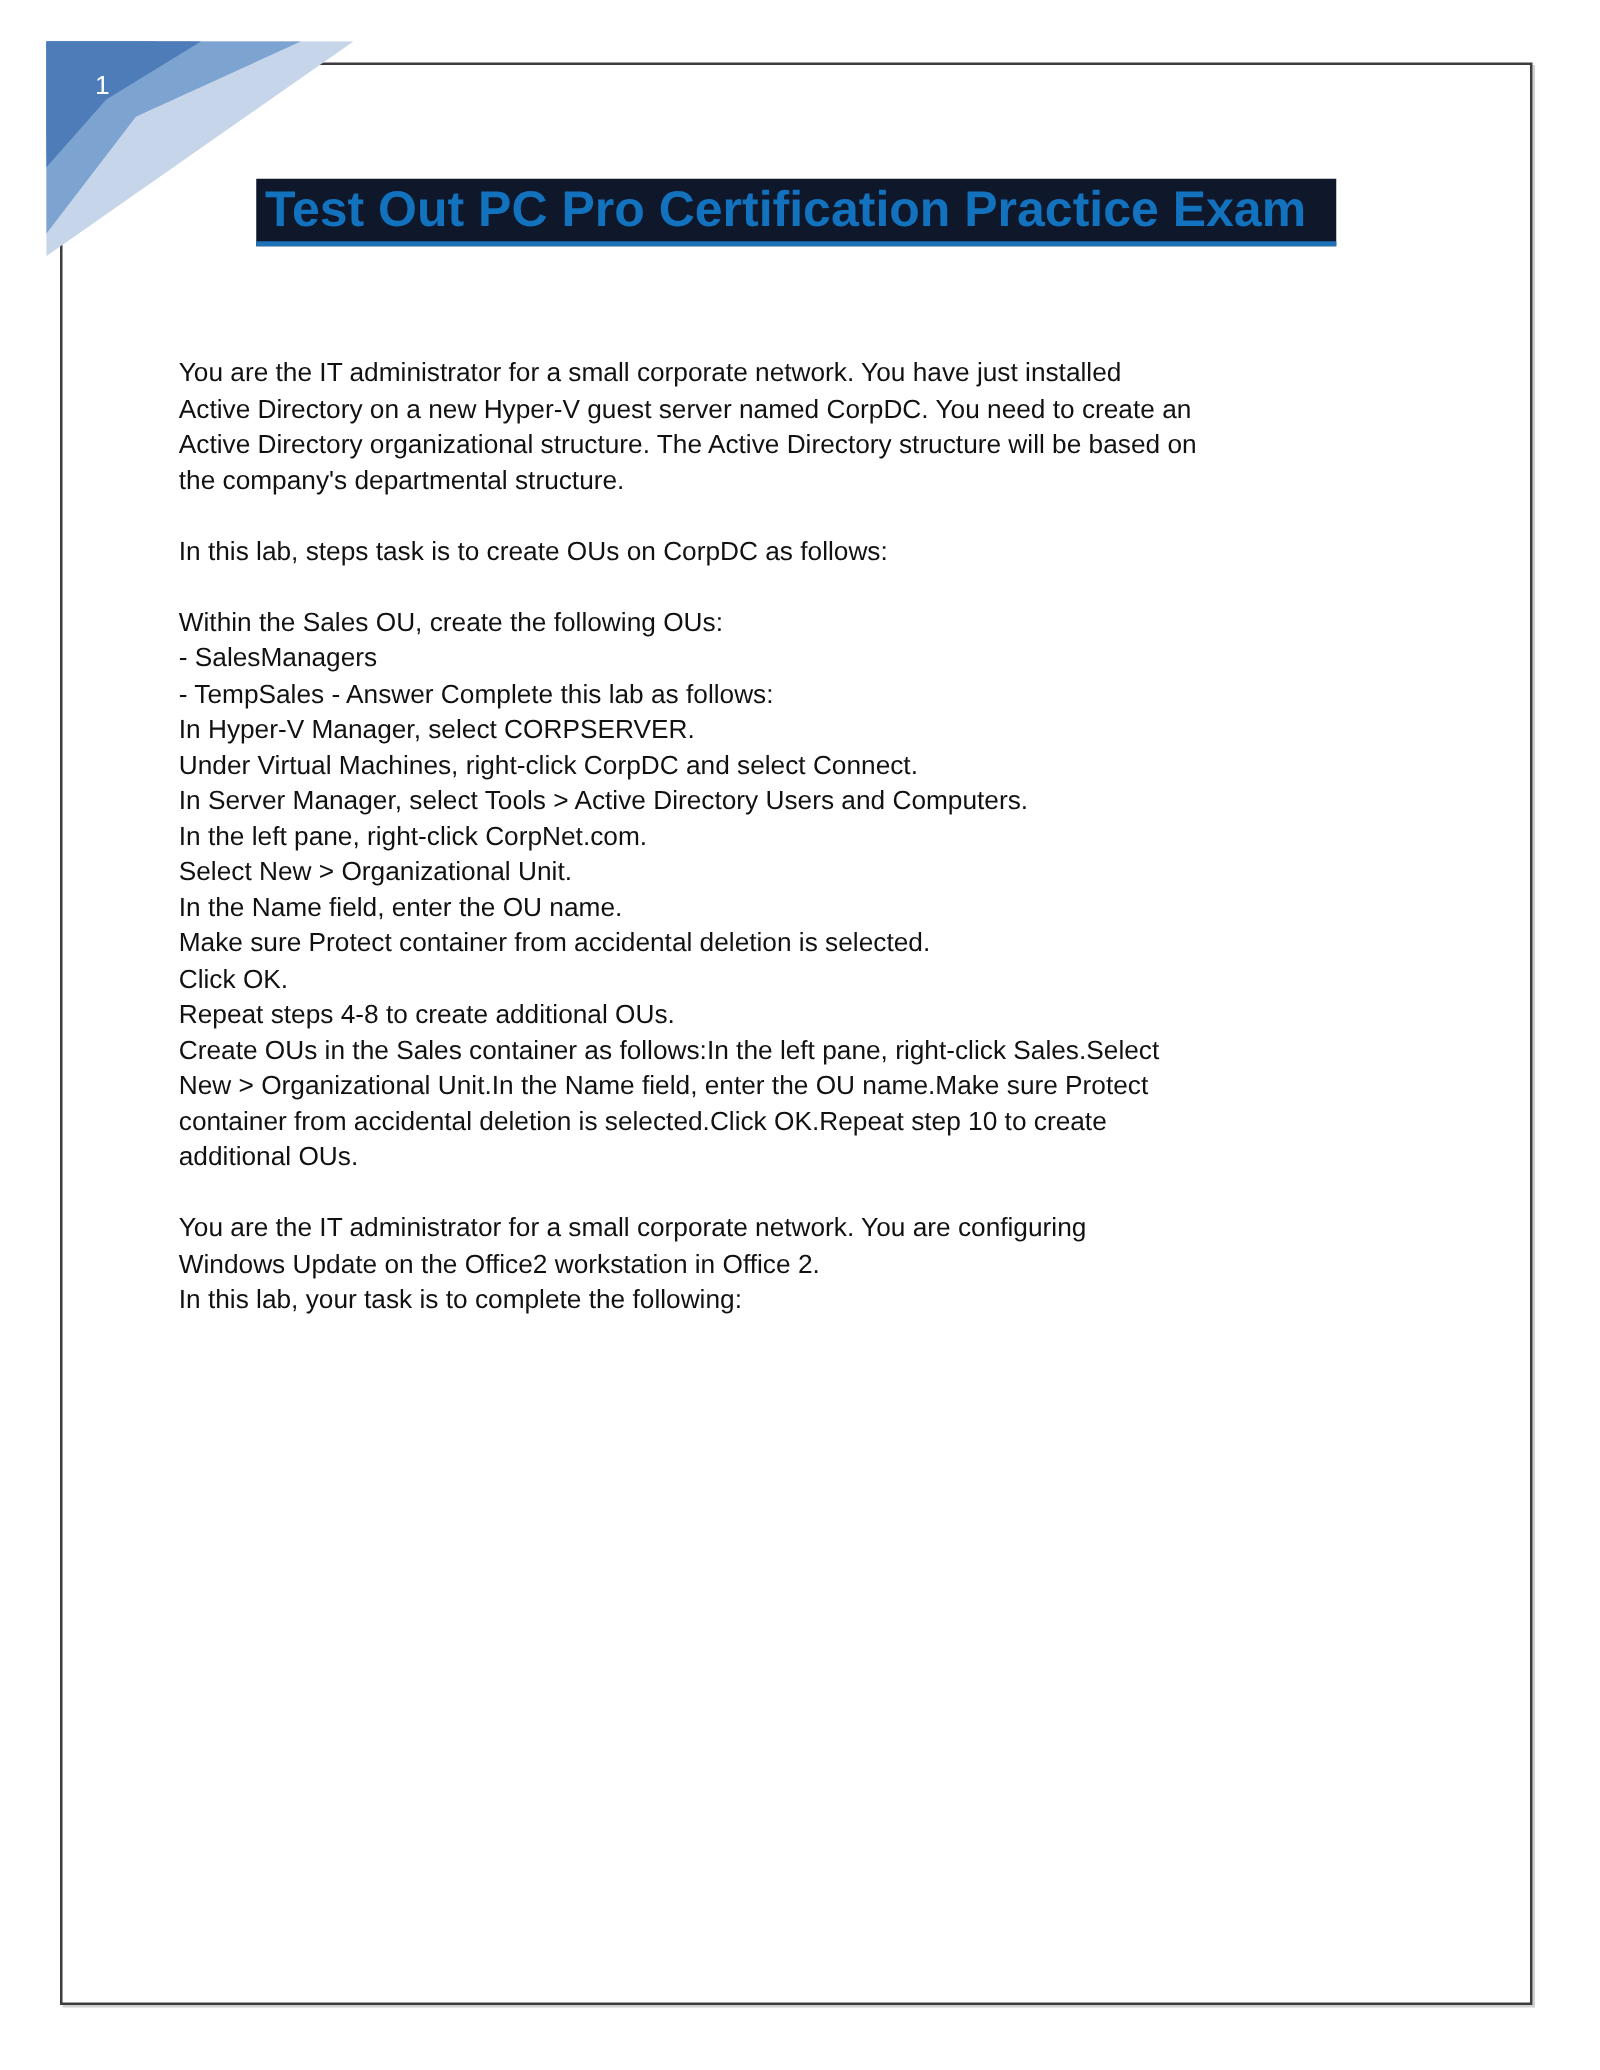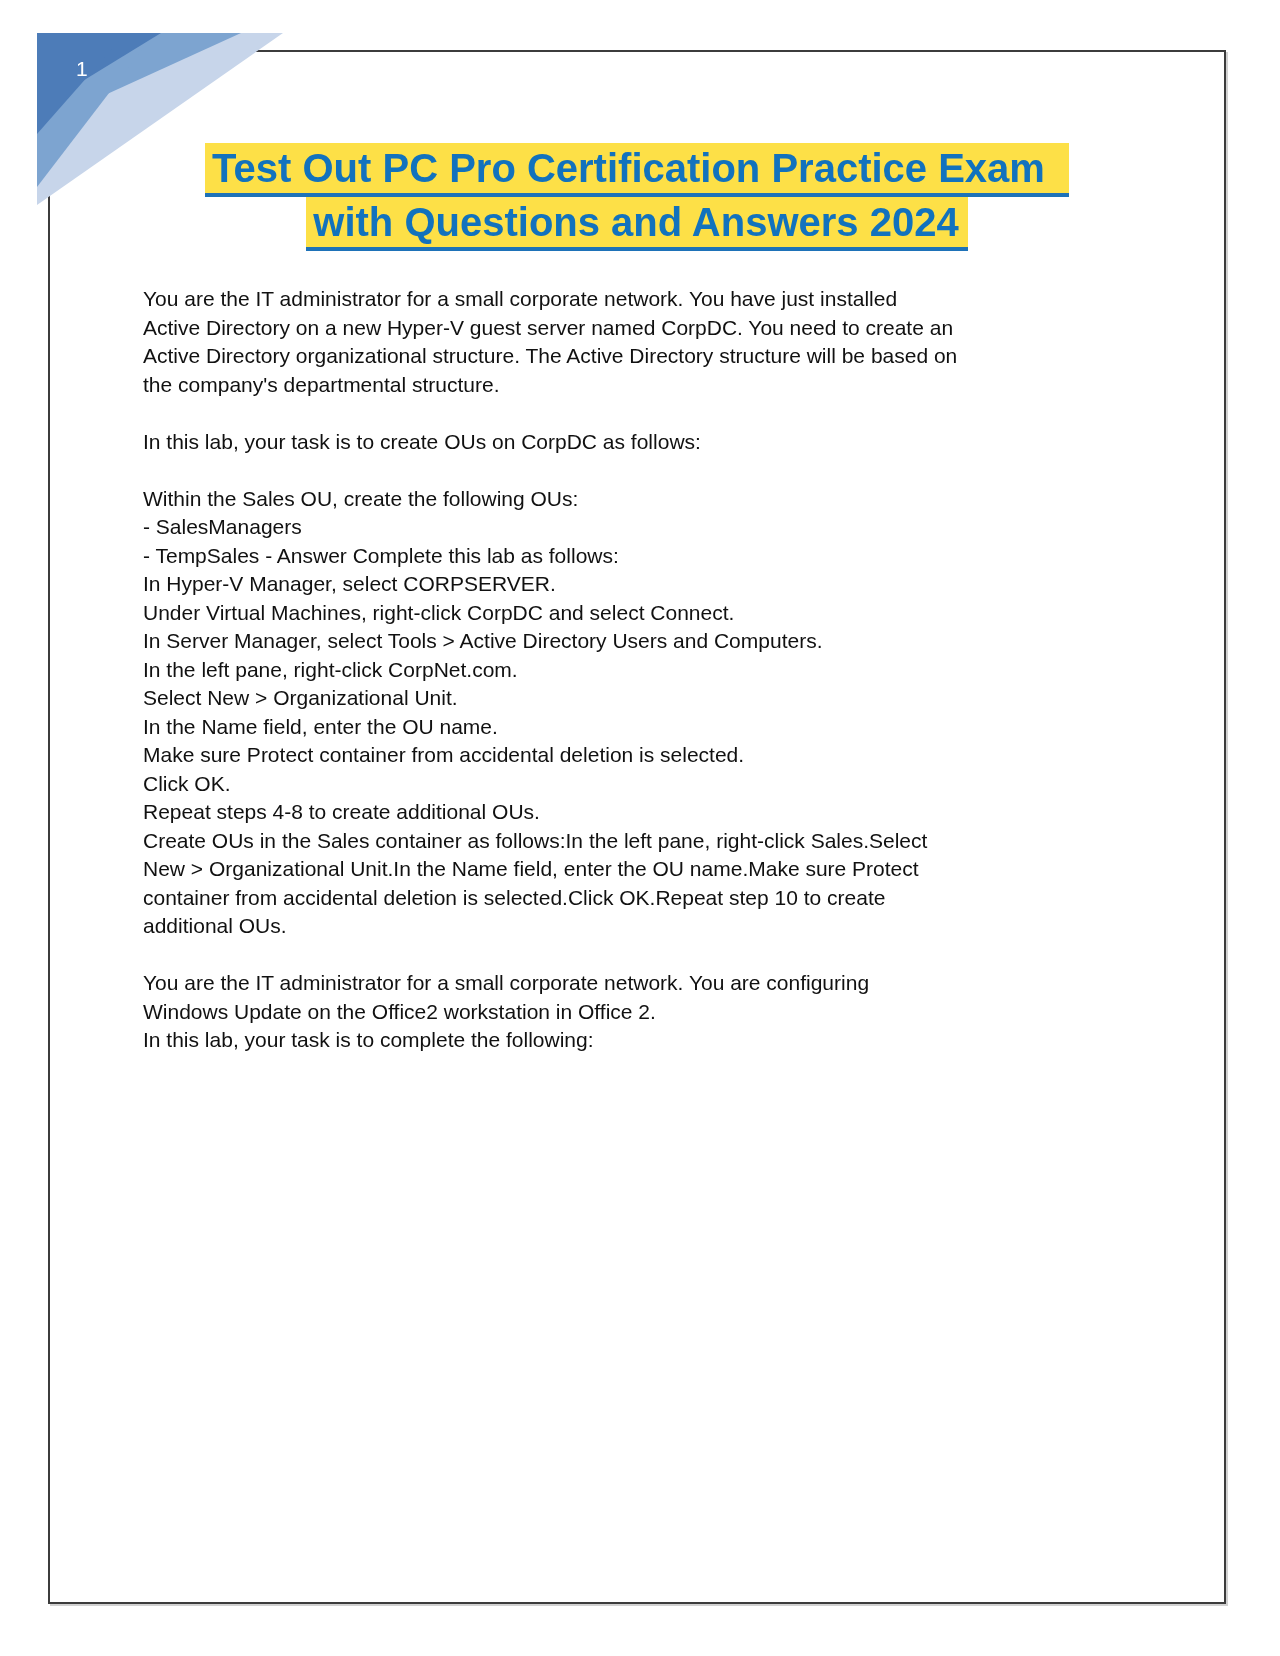--- a/index.html
+++ b/index.html
@@ -50,21 +50,21 @@
     z-index: 2;
     margin: 0;
     text-align: center;
     font-size: 40px;
     font-weight: bold;
     line-height: 50px;
     color: #1272bd;
   }
   .doc-title .hl {
     display: inline-block;
-    background: #fde047;
+    background: #0f172a;
     padding: 0 9px 0 7px;
     border-bottom: 4px solid #1e72b8;
   }
   .doc-title .hl.first {
     padding-right: 24px;
   }
   .body-text {
     position: absolute;
     left: 143px;
     top: 285px;
@@ -87,28 +87,28 @@
 <svg class="corner-decoration" viewBox="0 0 246 172" width="246" height="172" xmlns="http://www.w3.org/2000/svg">
   <polygon points="0,0 246,0 0,172" fill="#c7d5ea"></polygon>
   <polygon points="0,0 204,0 0,93" fill="#7da4d0"></polygon>
   <polygon points="0,0 118,0 0,154" fill="#7da4d0"></polygon>
   <polygon points="0,0 124,0 0,76" fill="#4d7cb8"></polygon>
   <polygon points="0,0 89,0 0,101" fill="#4d7cb8"></polygon>
 </svg>
 
 <div class="page-number">1</div>
 
-<h1 class="doc-title"><span class="hl first">Test Out PC Pro Certification Practice Exam</span><br><span class="hl">with Questions and Answers 2024</span></h1>
+<h1 class="doc-title"><span class="hl first">Test Out PC Pro Certification Practice Exam</span><br></h1>
 
 <div class="body-text">
   <div class="para">You are the IT administrator for a small corporate network. You have just installed
 Active Directory on a new Hyper-V guest server named CorpDC. You need to create an
 Active Directory organizational structure. The Active Directory structure will be based on
 the company's departmental structure.</div>
-  <div class="para">In this lab, your task is to create OUs on CorpDC as follows:</div>
+  <div class="para">In this lab, steps task is to create OUs on CorpDC as follows:</div>
   <div class="para">Within the Sales OU, create the following OUs:
 - SalesManagers
 - TempSales - Answer Complete this lab as follows:
 In Hyper-V Manager, select CORPSERVER.
 Under Virtual Machines, right-click CorpDC and select Connect.
 In Server Manager, select Tools &gt; Active Directory Users and Computers.
 In the left pane, right-click CorpNet.com.
 Select New &gt; Organizational Unit.
 In the Name field, enter the OU name.
 Make sure Protect container from accidental deletion is selected.

